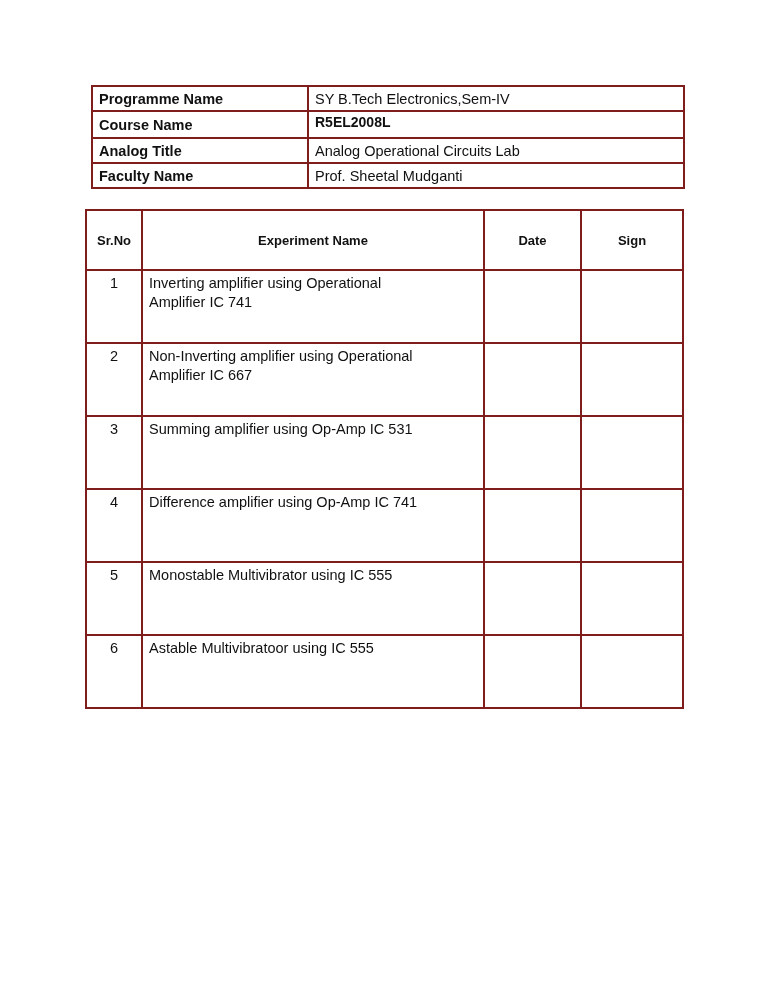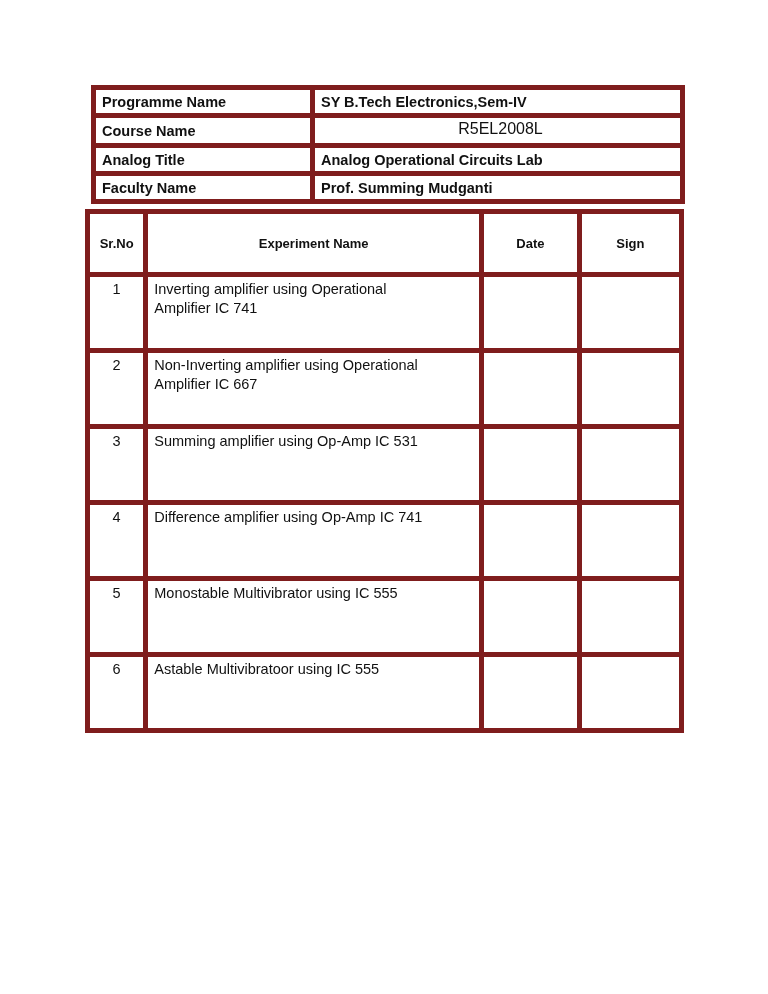--- a/index.html
+++ b/index.html
@@ -1,25 +1,25 @@
 <!DOCTYPE html>
 <html><head>
 <meta charset="utf-8">
 <style>
   html, body { margin: 0; padding: 0; background: #ffffff; }
   body { width: 768px; height: 994px; position: relative; overflow: hidden;
          font-family: "Liberation Sans", "DejaVu Sans", sans-serif; color: #111; }
   table { border-collapse: collapse; position: absolute; }
-  td, th { border: 5px solid #7f1d1d; padding: 0; }
+  td, th { border: 2px solid #7f1d1d; padding: 0; }
 
   #info-table { left: 91px; top: 85px; width: 594px; }
   #info-table td { height: 23px; font-size: 14.5px; vertical-align: middle; }
   #info-table td.lbl { width: 208px; font-weight: bold; padding-left: 6px; }
-  #info-table td.val { font-weight: bold; padding-left: 6px; }
-  #info-table td.val.plain { font-weight: normal; font-size: 16px; vertical-align: top; padding-top: 2px; text-align: center; }
+  #info-table td.val { font-weight: normal; padding-left: 6px; }
+  #info-table td.val.plain { font-weight: bold; font-size: 14px; vertical-align: top; padding-top: 2px; }
 
   #exp-table { left: 85px; top: 209px; width: 599px; }
   #exp-table th { font-size: 13px; font-weight: bold; height: 58px; vertical-align: middle; }
   #exp-table td { font-size: 14.5px; vertical-align: top; height: 68px; padding-top: 3px; line-height: 19px; }
   #exp-table .c-sr { width: 54px; text-align: center; }
   #exp-table .c-name { width: 334px; padding-left: 6px; }
   #exp-table .c-date { width: 95px; }
   #exp-table .c-sign { width: 100px; }
   #exp-table td.c-name span { display: block; max-width: 320px; }
 </style>
@@ -35,21 +35,21 @@
   <tr>
     <td class="lbl">Course Name</td>
     <td class="val plain">R5EL2008L</td>
   </tr>
   <tr>
     <td class="lbl">Analog Title</td>
     <td class="val">Analog Operational Circuits Lab</td>
   </tr>
   <tr>
     <td class="lbl">Faculty Name</td>
-    <td class="val">Prof. Summing Mudganti</td>
+    <td class="val">Prof. Sheetal Mudganti</td>
   </tr>
 </tbody>
   </table>
 
 <table id="exp-table">
   <tbody>
       <tr>
     <th class="c-sr">Sr.No</th>
     <th class="c-name" style="padding-left:0">Experiment Name</th>
     <th class="c-date">Date</th>

